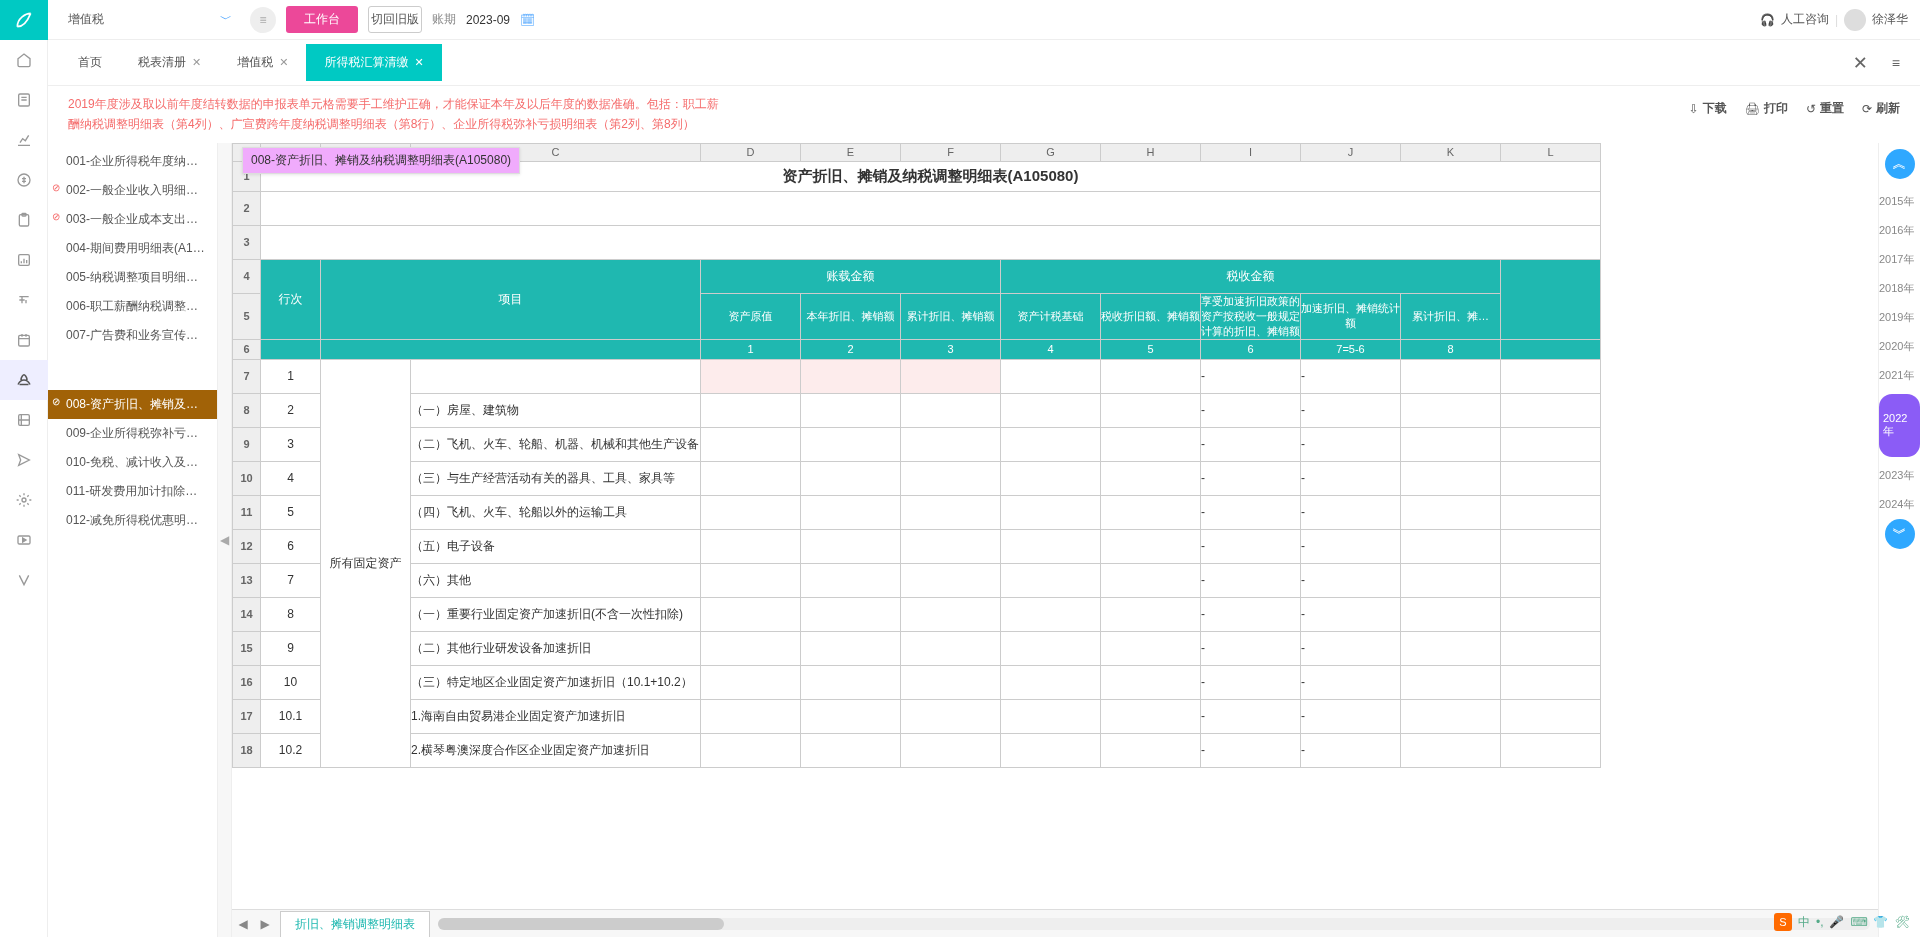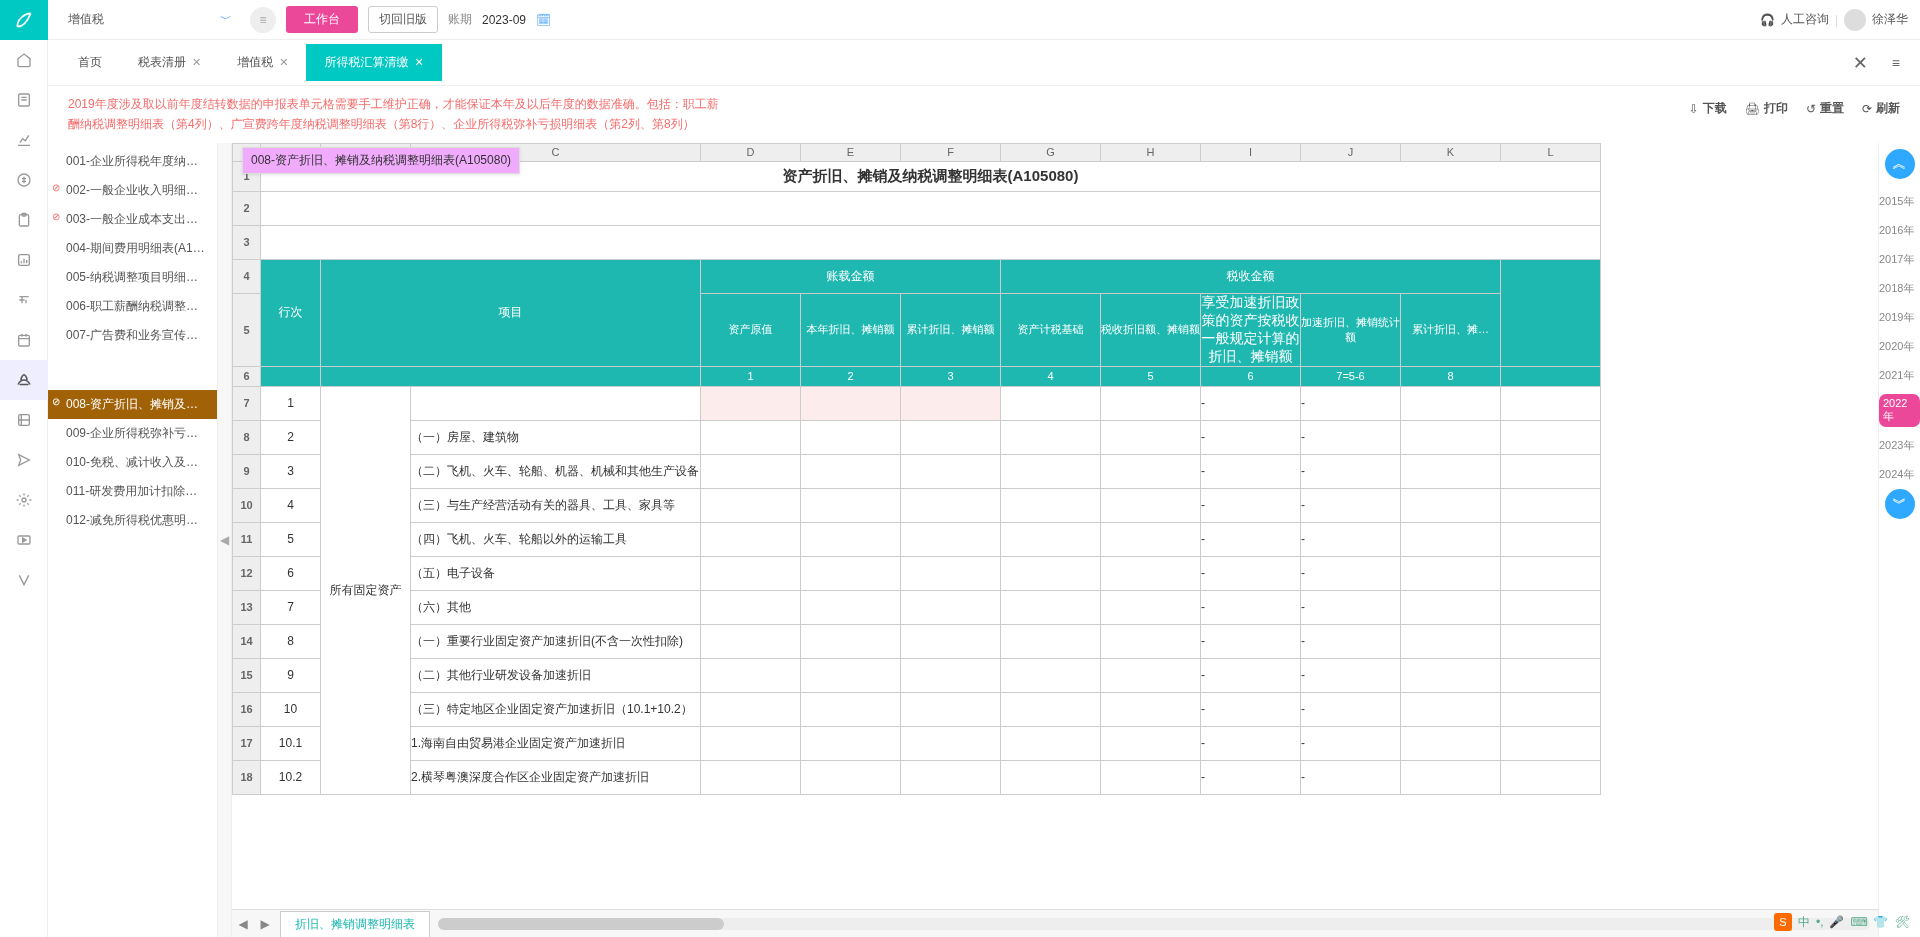--- a/index.html
+++ b/index.html
@@ -8,21 +8,21 @@
 .left-rail { width: 48px; background: #fff; border-right: 1px solid #eee; display: flex; flex-direction: column; align-items: center; padding-top: 0; }
 .rail-logo { width: 48px; height: 40px; background: #00c9c3; display: flex; align-items: center; justify-content: center; color: #fff; }
 .rail-icon { width: 48px; height: 40px; display: flex; align-items: center; justify-content: center; color: #999; cursor: pointer; }
 .rail-icon.active { background: #eef; color: #333; }
 .main { flex: 1; display: flex; flex-direction: column; min-width: 0; }
 .topbar { height: 40px; display: flex; align-items: center; padding: 0 12px; border-bottom: 1px solid #eee; gap: 10px; }
 .dropdown { display: flex; align-items: center; gap: 6px; padding: 4px 8px; min-width: 180px; color: #555; }
 .dropdown .chev { color: #409eff; }
 .btn-pill { background: #eee; border-radius: 50%; width: 26px; height: 26px; display:flex;align-items:center;justify-content:center;color:#aaa;}
 .btn-primary { background: #ec4899; color: #fff; padding: 5px 18px; border-radius: 3px; cursor: pointer; }
-.btn-outline { border: 1px solid #ccc; padding: 4px 10px; border-radius: 3px; cursor: pointer; color:#555;}
+.btn-outline { border: 1px solid #ccc; padding: 4px 2px; border-radius: 3px; cursor: pointer; color:#555;}
 .period-label { color: #888; }
 .period-val { color: #333; }
 .spacer { flex: 1; }
 .user-area { display: flex; align-items: center; gap: 6px; color: #555; }
 .avatar { width: 22px; height: 22px; border-radius: 50%; background: #ddd;}
 .tabbar { height: 46px; display: flex; align-items: center; padding: 0 12px; border-bottom: 1px solid #eee; gap: 8px; }
 .tab { padding: 10px 18px; color: #555; display:flex; gap:6px; align-items:center; cursor:pointer;}
 .tab .x { color:#999; font-size:11px;}
 .tab.active { background: #00c9c3; color: #fff; }
 .tab.active .x { color:#fff; }
@@ -54,21 +54,21 @@
 .rnum { text-align:right; padding-right:6px;}
 .cnum { text-align:center;}
 .bottom-tabs { height:28px; border-top:1px solid #ddd; display:flex; align-items:center; background:#f7f7f7;}
 .bt-nav { width:22px; text-align:center; color:#888; cursor:pointer;}
 .bt-tab { padding:4px 14px; border:1px solid #ccc; border-bottom:none; background:#fff; color:#1fb8b0; margin-left:4px; font-size:12px;}
 .hscroll { flex:1; margin:0 8px; height:12px; background:#eee; border-radius:6px; position:relative;}
 .hscroll-thumb { position:absolute; left:0; width:20%; height:100%; background:#ccc; border-radius:6px;}
 .right-years { width:42px; border-left:1px solid #eee; background:#fff; display:flex; flex-direction:column; align-items:center; padding-top:6px; gap:0;}
 .yr-btn { width:30px; height:30px; border-radius:50%; background:#2fa8ff; color:#fff; display:flex;align-items:center;justify-content:center;font-size:14px;margin-bottom:8px; cursor:pointer;}
 .yr { font-size:11px; color:#888; padding:7px 0; cursor:pointer;}
-.yr.sel { background:#ec4899; color:#fff; border-radius:7px; padding:3px 4px; margin:4px 0;}
+.yr.sel { background:#8b5cf6; color:#fff; border-radius:13px; padding:18px 4px; margin:4px 0;}
 .ime-bar { position:fixed; right:10px; bottom:6px; display:flex; gap:6px; align-items:center; font-size:12px;}
 .ime-ico { width:18px; height:18px; border-radius:3px; background:#ff6a00; color:#fff; display:flex;align-items:center;justify-content:center;font-size:11px;}
 .ime-t { color:#5a8; }
 svg { display:block; }
 </style>
 </head>
 <body>
 
 <div class="app">
   <div class="left-rail">
@@ -285,21 +285,21 @@
                   <td class="teal cell" colspan="5">税收金额</td>
                   <td class="teal cell" rowspan="2"></td>
                 </tr>
                 <tr>
                   <th class="rowhdr">5</th>
                   <td class="teal cell" style="font-size:11px">资产原值</td>
                   <td class="teal cell" style="font-size:11px">本年折旧、摊销额</td>
                   <td class="teal cell" style="font-size:11px">累计折旧、摊销额</td>
                   <td class="teal cell" style="font-size:11px">资产计税基础</td>
                   <td class="teal cell" style="font-size:11px">税收折旧额、摊销额</td>
-                  <td class="teal cell" style="font-size:14px">享受加速折旧政策的资产按税收一般规定计算的折旧、摊销额</td>
+                  <td class="teal cell" style="font-size:11px">享受加速折旧政策的资产按税收一般规定计算的折旧、摊销额</td>
                   <td class="teal cell" style="font-size:11px">加速折旧、摊销统计额</td>
                   <td class="teal cell" style="font-size:11px">累计折旧、摊…</td>
                 </tr>
                 <tr>
                   <th class="rowhdr">6</th>
                   <td class="teal-sm"></td>
                   <td class="teal-sm" colspan="2"></td>
                   <td class="teal-sm">1</td>
                   <td class="teal-sm">2</td>
                   <td class="teal-sm">3</td>

